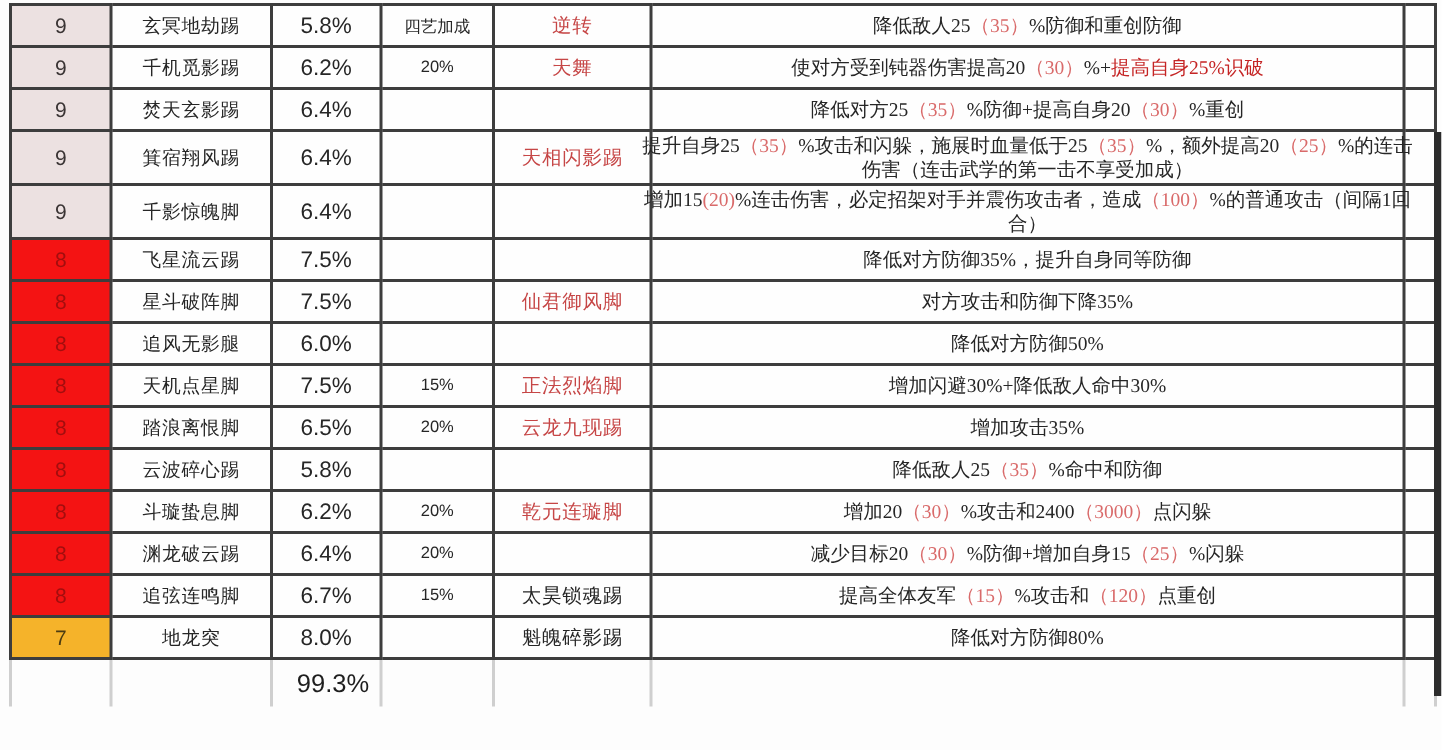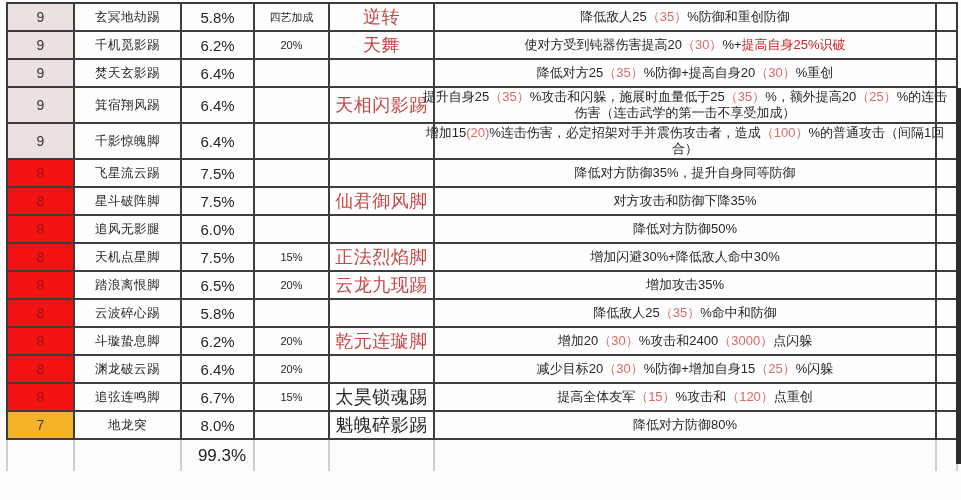--- a/index.html
+++ b/index.html
@@ -16,23 +16,23 @@
      padding:0 3px;overflow:visible;background:#fefefe;}
   tr.std td{height:26px;}
   tr.tall td{height:34px;}
   td.rank{font-size:14px;}
   td.t9{background:var(--pink);color:#3a3434;}
   td.t8{background:var(--red8);color:#a30e0e;}
   td.t7{background:var(--amber);color:#4c3c12;}
   td.name{font-size:12.5px;letter-spacing:.5px;}
   td.rate{font-size:15px;margin-left:44px;}
   td.bonus{font-size:11px;}
-  td.combo{font-size:18px;letter-spacing:.5px;}
+  td.combo{font-size:13px;letter-spacing:.5px;}
   td.combo.redname{color:var(--special);}
-  td.desc{font-size:13px;line-height:16px;}
+  td.desc{font-size:13px;line-height:16px;font-family:Liberation Serif, serif;}
   td.desc .spill{position:relative;z-index:2;margin:0 -16px;}
   span.k{color:var(--ink);}
   span.r{color:var(--paren);}
   span.R{color:var(--deepred);}
   tr.total td{border:2px solid var(--lightborder);border-bottom:none;height:31px;background:#fdfdfd;padding-left:12px;}
   tr.total td.rate{font-size:17px;color:#1e1e1e;}
   .edge-strip{position:absolute;right:0;top:88px;width:5px;height:376px;background:#2c2c2c;}
 </style>
 </head>
 <body>

